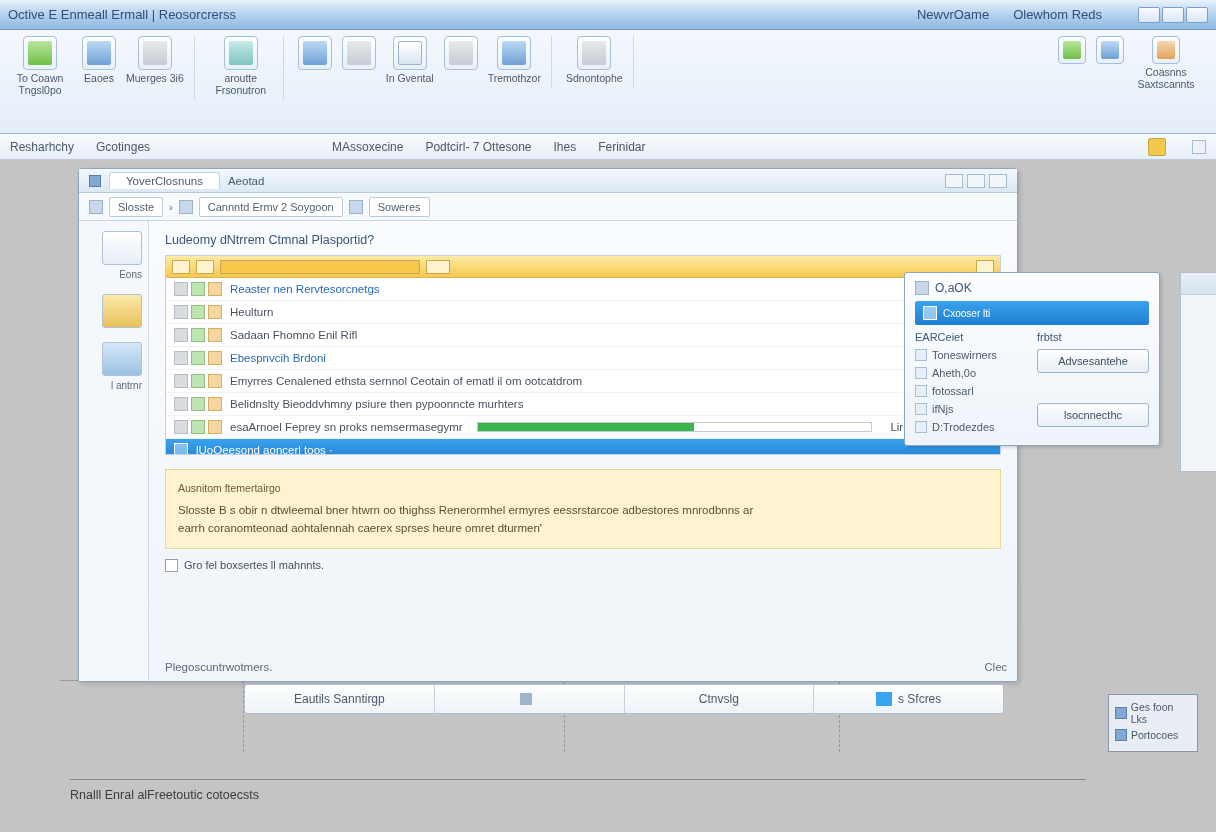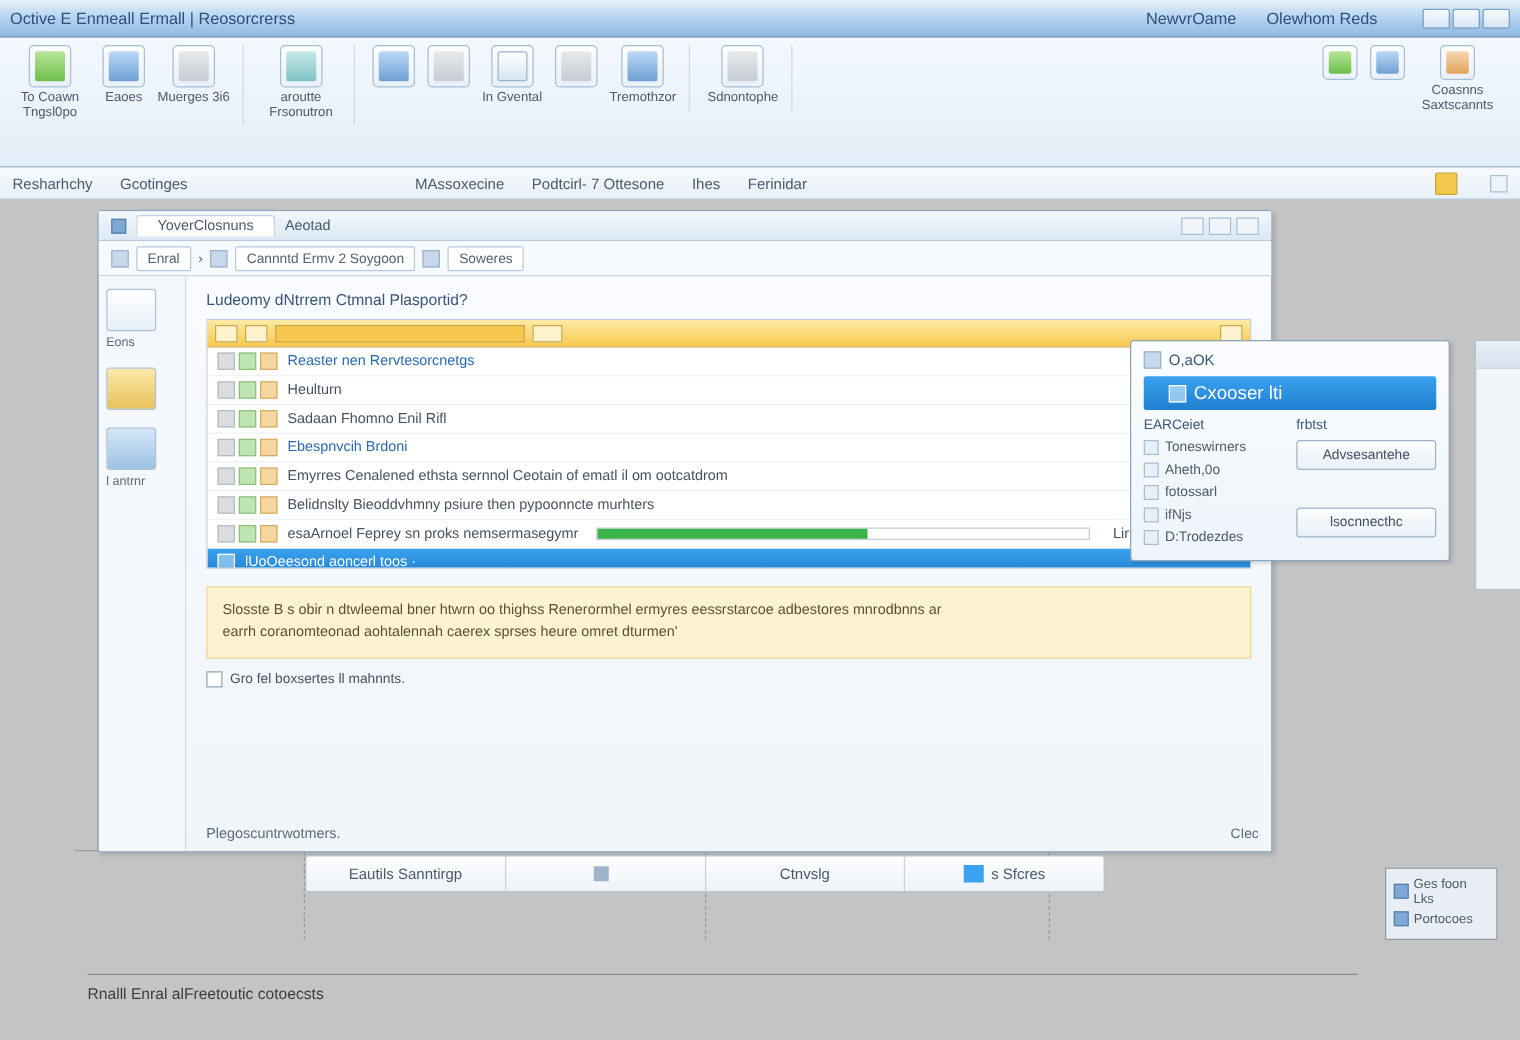--- a/index.html
+++ b/index.html
@@ -77,21 +77,21 @@
   .iwtitle .ctrls{margin-left:auto;display:flex;gap:4px;}
   .iwtitle .ctrls div{width:18px;height:14px;border:1px solid #a8bed5;background:#f2f6fb;}
 
   .iwcrumb{height:28px; border-bottom:1px solid #c9d5e2; display:flex;align-items:center;
      padding:0 10px; gap:6px; background:#f6fafd; font-size:11px; color:#556270;}
   .crumbbox{border:1px solid #b9cadd; background:#fff; padding:3px 8px; border-radius:2px; display:flex;align-items:center;gap:4px;}
   .crumbicon{width:14px;height:14px;background:#c7d8ea;border:1px solid #9cb3ca;}
 
   .iwbody{flex:1; display:flex; position:relative; overflow:hidden;}
   .iwside{width:70px; border-right:1px solid #d0dae5; background:#f4f8fc; padding:10px 6px;
-     display:flex;flex-direction:column;gap:14px;align-items:flex-start;}
+     display:flex;flex-direction:column;gap:14px;align-items:flex-end;}
   .iwside .sicon{width:40px;height:34px;border:1px solid #b0c2d5;border-radius:3px;
       background:linear-gradient(#fff,#e6eef6);}
   .iwside .sicon.y{background:linear-gradient(#fce9a8,#e7c15a);}
   .iwside .sicon.b{background:linear-gradient(#d5e7f7,#9cc1e3);}
   .iwside .slabel{font-size:10px;color:#5a6a7a;text-align:center;margin-top:-10px;}
 
   .iwmain{flex:1; padding:12px 16px 8px 16px; position:relative; display:flex;flex-direction:column;}
   .iwheading{color:#3a5578; font-size:12.5px; margin-bottom:8px;}
 
   .listframe{border:1px solid #c5d1de; background:#fff; flex:0 0 auto;}
@@ -119,37 +119,37 @@
 
   .infobox{margin-top:14px;background:#fdf3d0;border:1px solid #e9d79a;padding:10px 12px;
       font-size:11.5px;color:#5a5030;line-height:1.55;}
   .infobox .ihead{color:#6a5d30;font-size:10.5px;margin-bottom:6px;}
   .chkrow{display:flex;align-items:center;gap:6px;margin-top:10px;color:#465260;font-size:11px;}
   .chkrow .chk{width:13px;height:13px;border:1px solid #8fa3b7;background:#fff;}
   .footlabel{margin-top:auto;color:#5a6a7a;font-size:11.5px;padding-top:10px;}
 
   .closecorner{position:absolute;right:10px;bottom:8px;font-size:11px;color:#5a6a7a;}
 
-  .iwfooter{position:absolute; left:244px; top:684px; width:640px; height:30px;
+  .iwfooter{position:absolute; left:244px; top:684px; width:760px; height:30px;
      display:flex;border:1px solid #b4c1cf;background:linear-gradient(#fdfefe,#eef3f8);
      border-radius:3px;}
   .iwfooter .fbtn{flex:1;display:flex;align-items:center;justify-content:center;
       border-right:1px solid #c6d1dd;color:#4a5a6a;font-size:12px;cursor:pointer;gap:6px;}
   .iwfooter .fbtn:last-child{border-right:none;}
   .iwfooter .fic{width:12px;height:12px;background:#9fb4c9;}
   .iwfooter .fic.blue{background:#3aa2ef;width:16px;height:14px;}
 
   
   .floatpanel{ position:absolute; left:904px; top:272px; width:256px;
      border:1px solid #8da6c0; background:linear-gradient(#fbfdff,#eef4fa);
      border-radius:3px; box-shadow:2px 2px 3px rgba(0,0,0,.12); padding:8px 10px 12px;}
   .floatpanel .fphdr{display:flex;align-items:center;gap:6px;color:#3a5578;font-size:12px;margin-bottom:6px;}
   .floatpanel .fphdr .fic{width:14px;height:14px;background:#c7d8ea;border:1px solid #9cb3ca;}
-  .floatpanel .selitem{background:linear-gradient(#3aa2ef,#1f7fd0);color:#fff;padding:5px 20px;
-      display:flex;align-items:center;gap:6px;font-size:15px;border-radius:2px;margin-bottom:6px;}
+  .floatpanel .selitem{background:linear-gradient(#3aa2ef,#1f7fd0);color:#fff;padding:5px 8px;
+      display:flex;align-items:center;gap:6px;font-size:10px;border-radius:2px;margin-bottom:6px;}
   .floatpanel .selitem .sic{width:14px;height:14px;background:rgba(255,255,255,.5);border:1px solid #fff;}
   .fpcols{display:flex;gap:10px;}
   .fpcol{flex:1;display:flex;flex-direction:column;gap:6px;font-size:11px;color:#4a5a6a;}
   .fpcol .fprow{display:flex;align-items:center;gap:5px;}
   .fpcol .fic2{width:12px;height:12px;border:1px solid #a8bed5;background:#e8eff7;}
   .fpbtn{border:1px solid #9fb4c9;background:linear-gradient(#fdfefe,#e8eff6);
       padding:5px 8px;border-radius:3px;text-align:center;font-size:11px;color:#3e4e5e;cursor:pointer;}
 
   
   .edgepanel{position:absolute; right:0; top:272px; width:36px; height:200px;
@@ -315,21 +315,21 @@
     <span>Aeotad</span>
     <div class="ctrls">
       <div></div>
       <div></div>
       <div></div>
     </div>
   </div>
   <div class="iwcrumb">
     <div class="crumbicon"></div>
     <div class="crumbbox">
-        <span>Enral</span>
+        <span>Slosste</span>
       </div>
     <span>›</span>
     <div class="crumbicon"></div>
     <div class="crumbbox">
         <span>Cannntd Ermv 2 Soygoon</span>
       </div>
     <div class="crumbicon"></div>
     <div class="crumbbox">
         <span>Soweres</span>
       </div>
@@ -419,20 +419,21 @@
             <div class="lrow sel">
               <div class="ricons">
                 <div class="ric gr"></div>
               </div>
               <span class="rtxt">lUoOeesond aoncerl toos ·</span>
             </div>
           </div>
       </div>
 
       <div class="infobox">
+        <div class="ihead">Ausnitom ftemertairgo</div>
         <div>Slosste B s obir n dtwleemal bner htwrn oo thighss Renerormhel ermyres eessrstarcoe adbestores mnrodbnns ar</div>
         <div>earrh coranomteonad aohtalennah caerex sprses heure omret dturmen'</div>
       </div>
       <div class="chkrow">
         <div class="chk"></div>
         <span>Gro fel boxsertes ll mahnnts.</span>
       </div>
 
       <div class="footlabel">Plegoscuntrwotmers.</div>
       <div class="closecorner">CIec</div>

